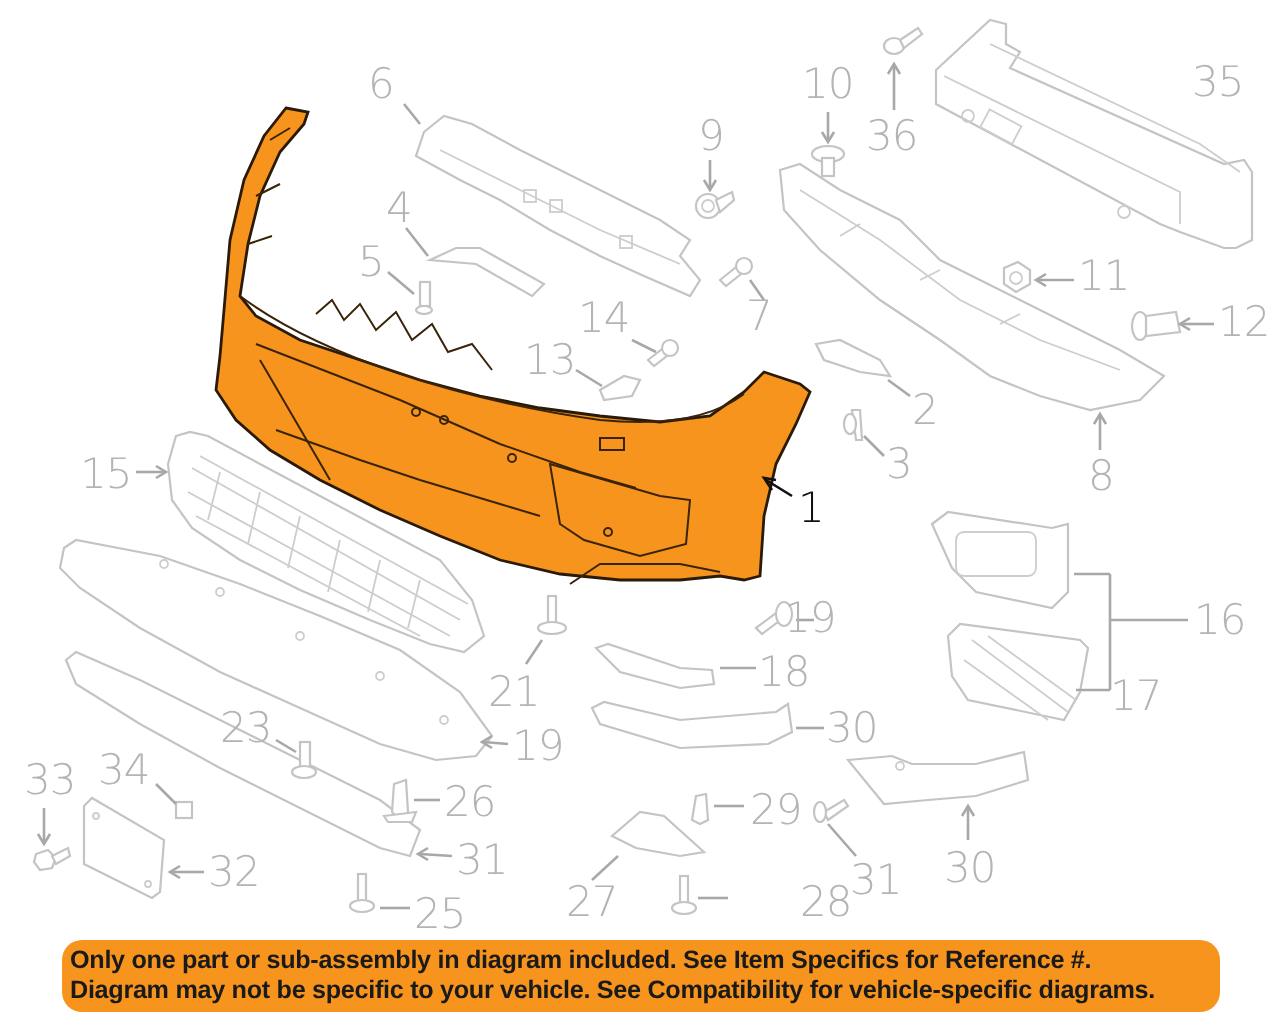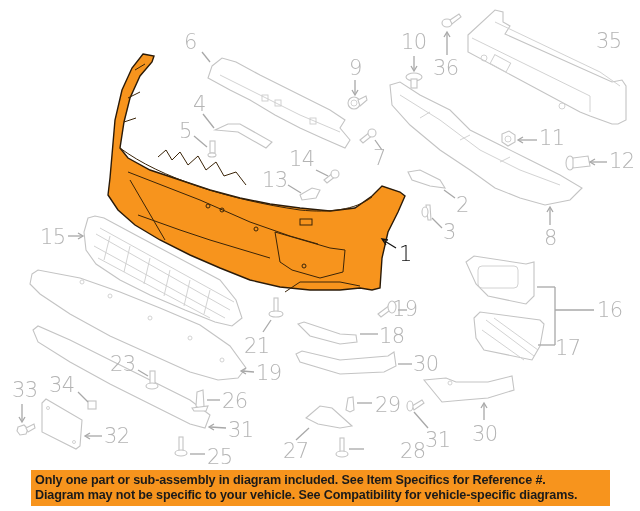--- a/index.html
+++ b/index.html
@@ -22,20 +22,21 @@
       white-space: nowrap;
     }
     .callout.dark { color: #111111; }
     .banner {
       position: absolute;
       left: 31px; top: 470px; width: 579px; height: 36px;
       background: #f7941d;
       display: flex; flex-direction: column; justify-content: center;
       padding-left: 4px;
       box-sizing: border-box;
+      border-radius: 10px;
     }
     .banner-line {
       font-family: "Liberation Sans", sans-serif;
       font-weight: bold;
       font-size: 12.6px;
       color: #1a1a1a;
       line-height: 15px;
       letter-spacing: -0.15px;
       white-space: nowrap;
     }

